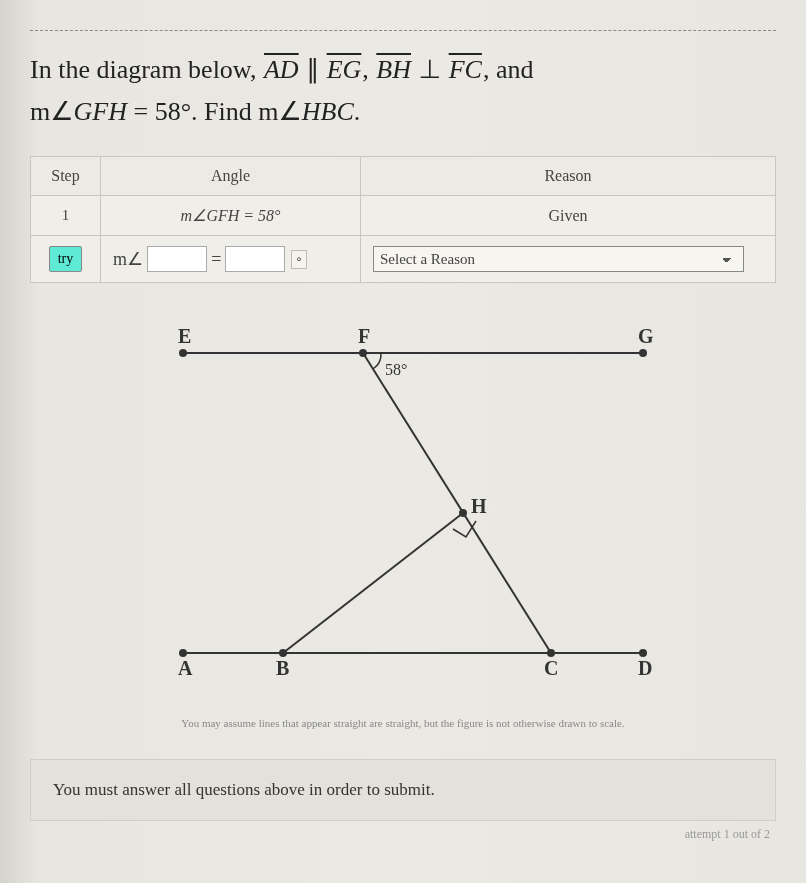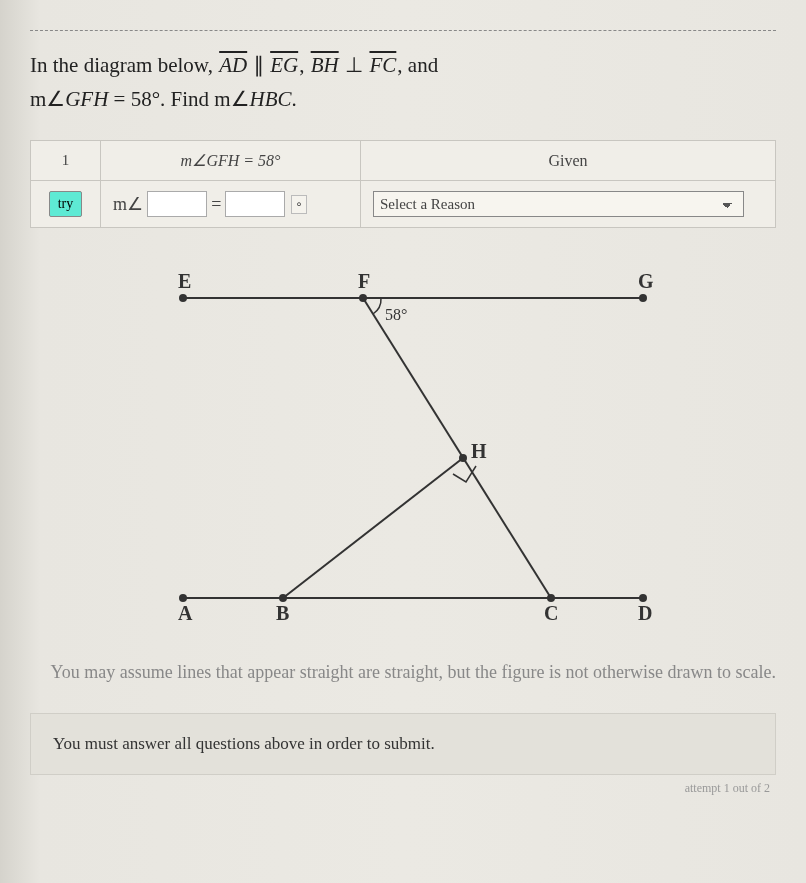--- a/index.html
+++ b/index.html
@@ -14,21 +14,21 @@
   .page {
     padding: 20px 30px;
     background: linear-gradient(to right, #d5d3cc 0%, #e8e6e0 5%, #ebe9e3 50%, #e8e6e0 100%);
     min-height: 883px;
   }
   .dashed-sep {
     border-top: 1px dashed #888;
     margin: 10px 0 18px 0;
   }
   .problem-text {
-    font-size: 21px;
+    font-size: 26px;
     line-height: 1.6;
     color: #222;
     margin-bottom: 24px;
   }
   .overline {
     text-decoration: overline;
     padding: 0 1px;
   }
   .italic { font-style: italic; }
   table.steps {
@@ -89,23 +89,23 @@
     background-image: linear-gradient(45deg, transparent 50%, #555 50%), linear-gradient(135deg, #555 50%, transparent 50%);
     background-position: calc(100% - 16px) 11px, calc(100% - 11px) 11px;
     background-size: 5px 5px, 5px 5px;
     background-repeat: no-repeat;
   }
   .diagram-wrap {
     width: 560px;
     margin: 20px auto 10px auto;
   }
   .diagram-note {
-    font-size: 18px;
+    font-size: 11px;
     color: #888;
-    text-align: right;
+    text-align: center;
     margin: 20px 0 30px 0;
     font-family: Georgia, serif;
   }
   .warn-box {
     background: #e3e1da;
     border: 1px solid #d0cec7;
     padding: 20px 22px;
     font-size: 17px;
     color: #333;
     margin-top: 18px;
@@ -128,20 +128,25 @@
 <div class="page">
   <div class="dashed-sep"></div>
 
   <div class="problem-text">
     <span>In the diagram below,  </span><span class="overline italic">AD</span><span> ∥ </span><span class="overline italic">EG</span><span>,  </span><span class="overline italic">BH</span><span> ⊥ </span><span class="overline italic">FC</span><span>, and</span><br>
     <span>m∠</span><span class="italic">GFH</span><span> = 58°. Find m∠</span><span class="italic">HBC</span><span>.</span>
   </div>
 
   <table class="steps">
     <tbody>
+        <tr>
+      <th class="step-col">Step</th>
+      <th class="angle-col">Angle</th>
+      <th class="reason-col">Reason</th>
+    </tr>
     <tr>
       <td class="step-col">1</td>
       <td class="angle-col italic">m∠GFH = 58°</td>
       <td class="reason-col">Given</td>
     </tr>
     <tr>
       <td class="step-col">
         <button class="try-btn">try</button>
       </td>
       <td class="angle-col">

